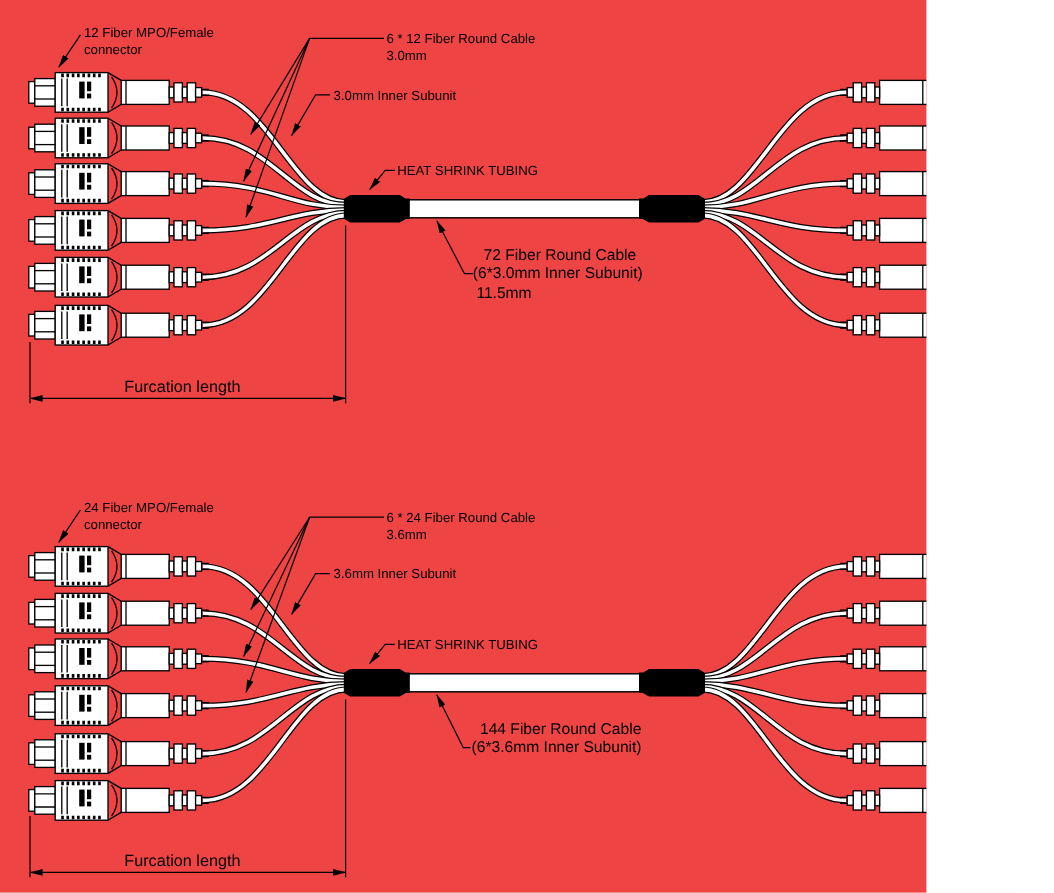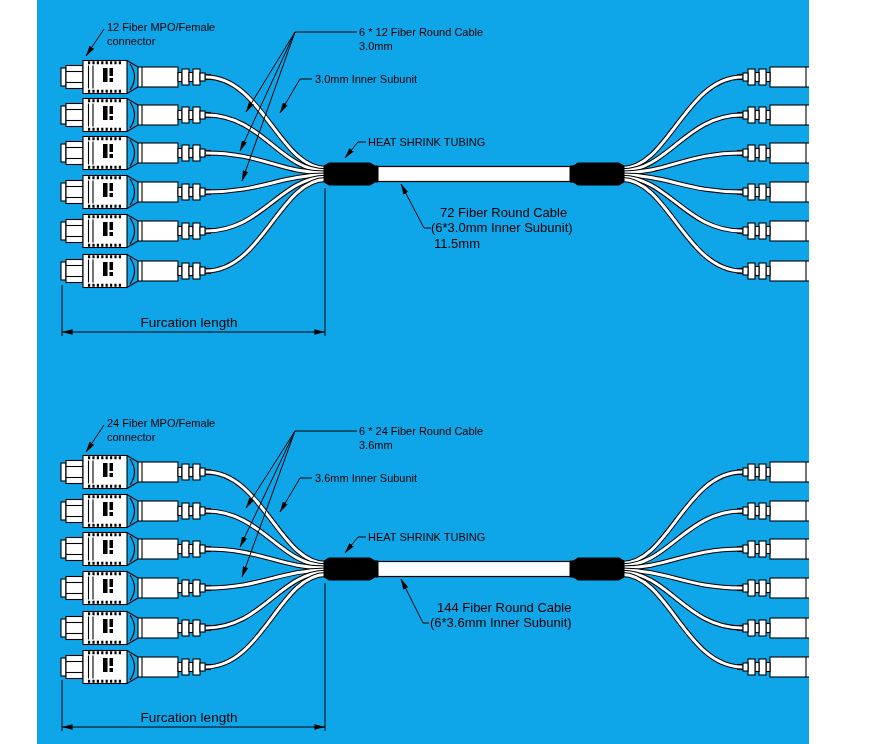--- a/index.html
+++ b/index.html
@@ -1,17 +1,17 @@
 <!DOCTYPE html>
 <html><head>
 <meta charset="utf-8">
 <style>
   html,body{margin:0;padding:0;background:#ffffff;}
-  .stage{width:772px;height:744px;background:#0ea5e9;position:relative;overflow:hidden;
-         font-family:"Liberation Sans",sans-serif;margin-left:37px;}
+  .stage{width:772px;height:744px;background:#ef4444;position:relative;overflow:hidden;
+         font-family:"Liberation Sans",sans-serif;}
   svg{display:block;}
   svg text{fill:#000;font-family:"Liberation Sans",sans-serif;}
   .lbl{font-size:11px;}
   .big{font-size:13px;}
   .dim{font-size:13.5px;text-anchor:middle;}
   .ld{stroke:#000;stroke-width:1;fill:none;}
   .cable-o{stroke:#000;stroke-width:5;fill:none;}
   .cable-i{stroke:#fff;stroke-width:3;fill:none;}
   .tube{fill:#fff;stroke:#000;stroke-width:1.2;}
   .hs{fill:#000;stroke:#000;stroke-width:1;}

